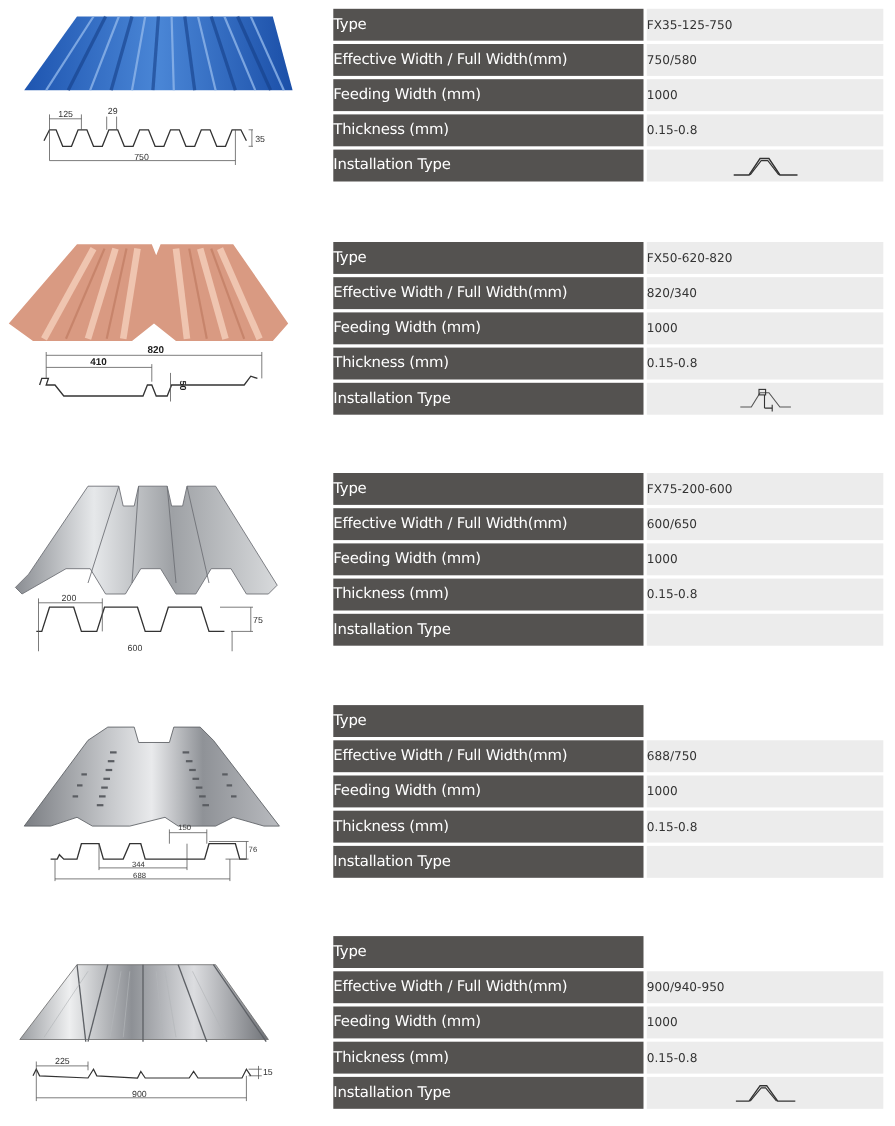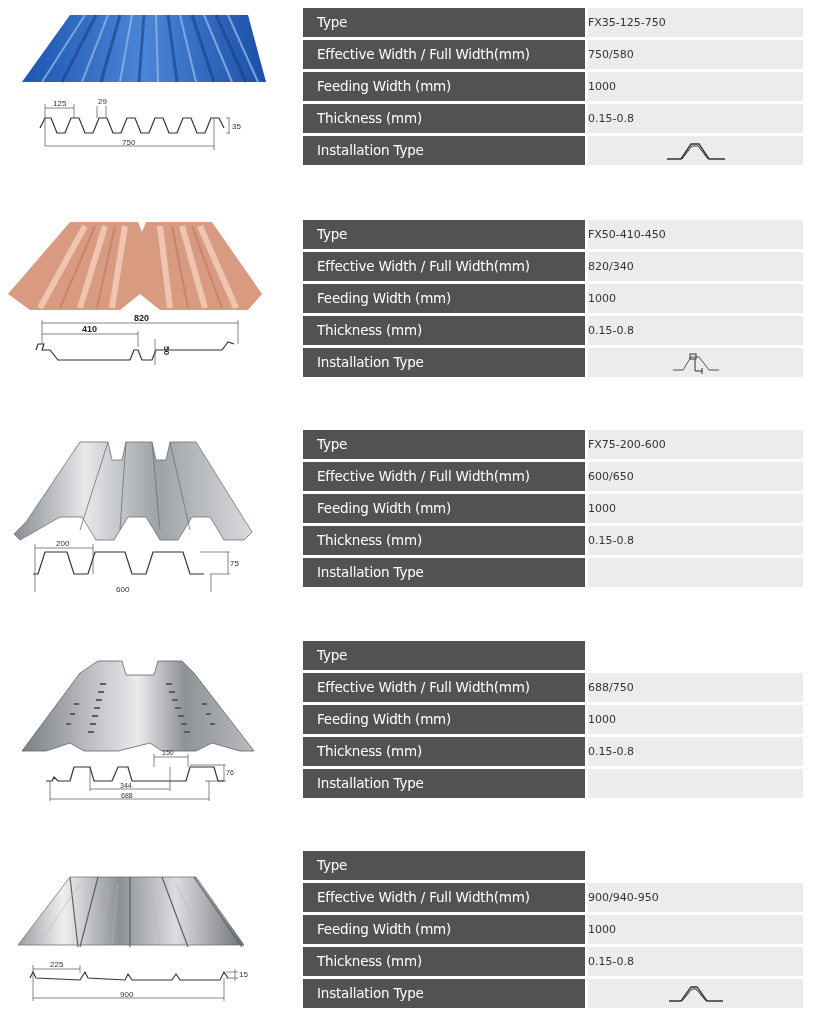--- a/index.html
+++ b/index.html
@@ -1,21 +1,21 @@
 <!DOCTYPE html>
 <html><head>
 <meta charset="utf-8">
 <style>
   html,body{margin:0;padding:0;background:#ffffff;}
   body{width:814px;height:1024px;position:relative;overflow:hidden;font-family:"DejaVu Sans","Liberation Sans",sans-serif;}
   .product{position:absolute;left:0;width:814px;height:170px;}
   .illus{position:absolute;left:0;top:0;width:300px;height:170px;}
   .spec-table{position:absolute;left:303px;top:0;width:500px;}
   .row{position:relative;height:29px;margin-bottom:3px;}
-  .label{position:absolute;left:0;top:0;width:282px;height:29px;background:#545250;color:#ffffff;font-size:13.5px;line-height:29px;padding-left:14px;box-sizing:border-box;letter-spacing:-0.2px;}
+  .label{position:absolute;left:0;top:0;width:282px;height:29px;background:#545250;color:#ffffff;font-size:13.5px;line-height:29px;box-sizing:border-box;letter-spacing:-0.2px;}
   .value{position:absolute;left:285px;top:0;width:215px;height:29px;background:#ececec;color:#333333;font-size:11px;line-height:29px;text-align:left;}
   .value svg{position:absolute;left:50%;top:50%;transform:translate(-50%,-50%);}
   svg text{font-family:"Liberation Sans",sans-serif;}
 </style>
 </head>
 <body>
 
 <section class="product" style="top:0px;">
   <svg class="illus" viewBox="0 0 300 170" width="300" height="170">
     <defs>
@@ -116,21 +116,21 @@
         <line x1="138" y1="119" x2="138" y2="135"></line>
       <line x1="155" y1="127" x2="155" y2="153"></line>
     </g>
     <text x="134" y="109" font-size="9" font-weight="bold" fill="#222">820</text>
     <text x="82" y="120" font-size="9" font-weight="bold" fill="#222">410</text>
     <text x="157" y="135" font-size="8" font-weight="bold" fill="#222" transform="rotate(90 161 138)">50</text>
   </svg>
   <div class="spec-table" style="top:8px;">
     <div class="row">
       <div class="label">Type</div>
-      <div class="value">FX50-410-450</div>
+      <div class="value">FX50-620-820</div>
     </div>
     <div class="row">
       <div class="label">Effective Width / Full Width(mm)</div>
       <div class="value">820/340</div>
     </div>
     <div class="row">
       <div class="label">Feeding Width (mm)</div>
       <div class="value">1000</div>
     </div>
     <div class="row">

